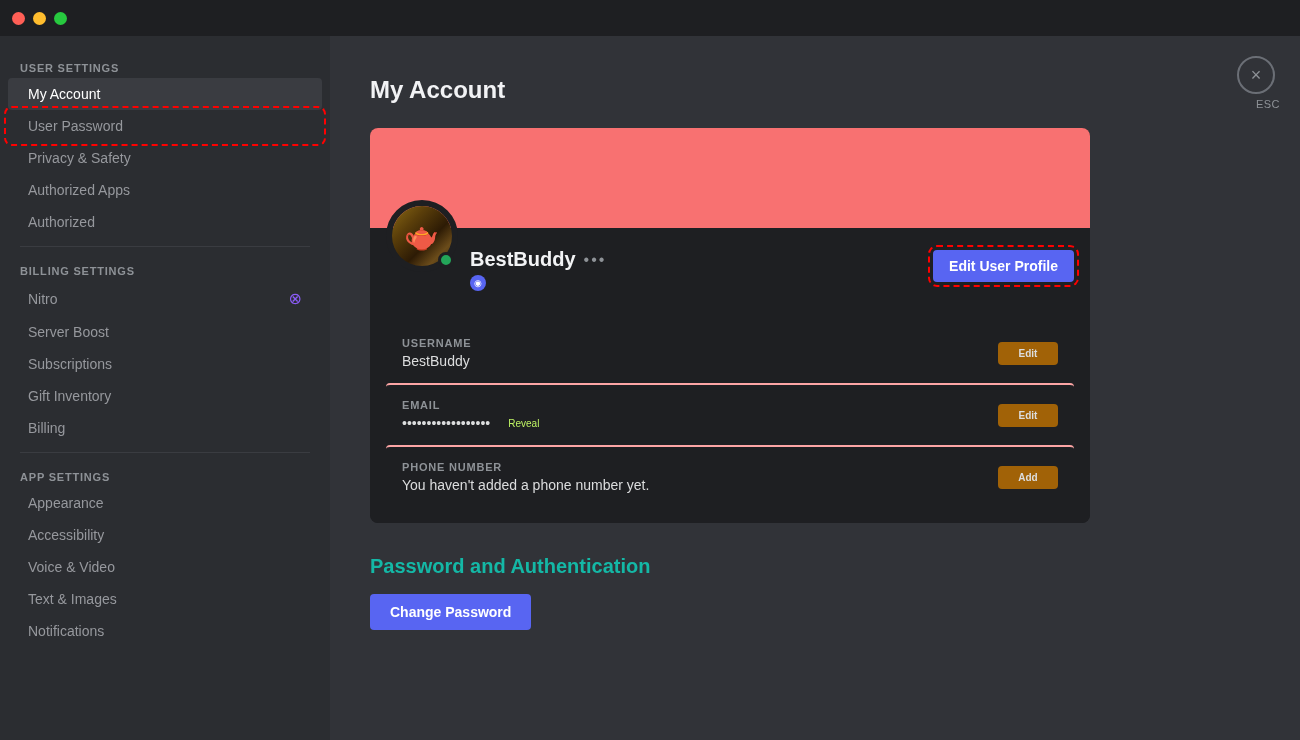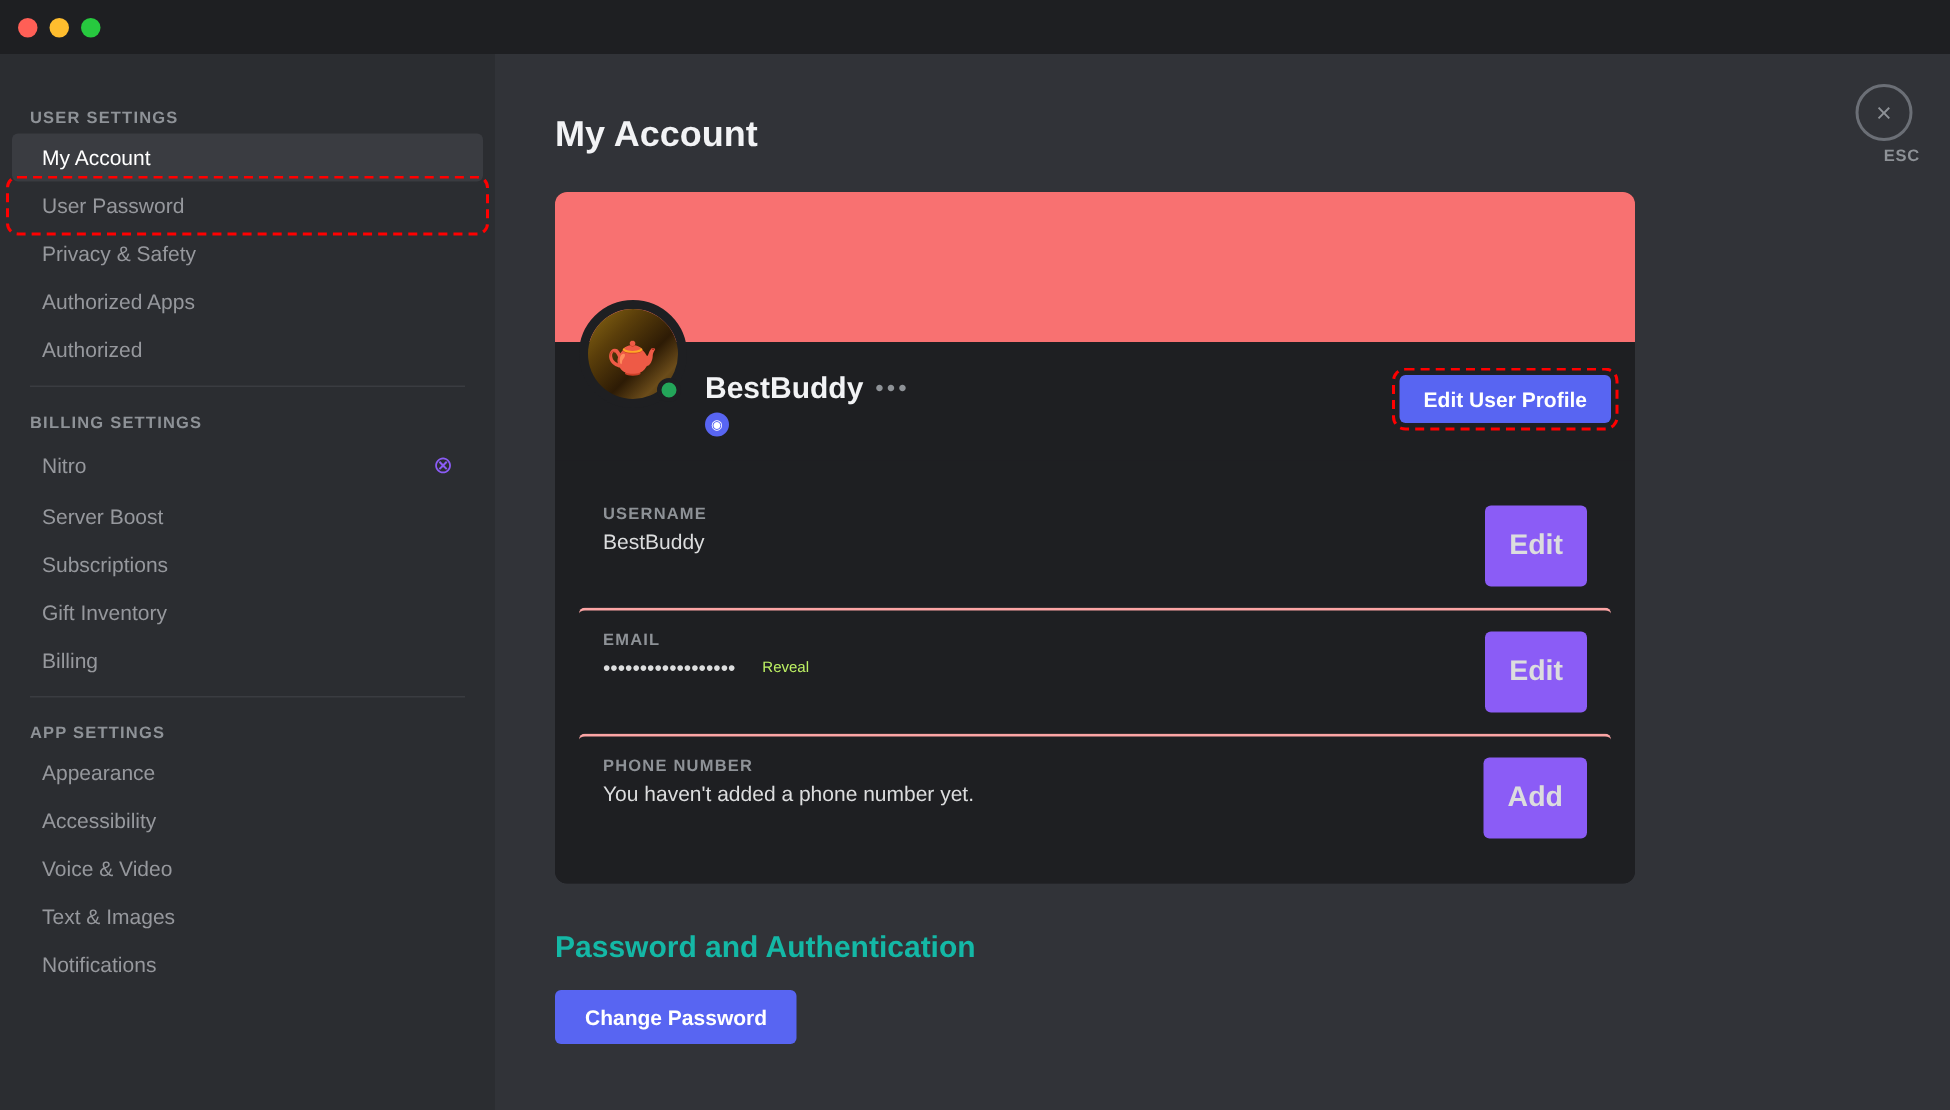--- a/index.html
+++ b/index.html
@@ -42,21 +42,21 @@
       top: 36px; left: 0; right: 0; bottom: 0;
       display: flex;
     }
 
     
     .sidebar {
       width: 330px;
       background: #2b2d31;
       height: 100%;
       overflow-y: auto;
-      padding: 27px 0;
+      padding: 16px 0;
       flex-shrink: 0;
     }
 
     .sidebar::-webkit-scrollbar { width: 4px; }
     .sidebar::-webkit-scrollbar-track { background: transparent; }
     .sidebar::-webkit-scrollbar-thumb { background: #1e1f22; border-radius: 2px; }
 
     .sidebar-section-label {
       font-size: 11px;
       font-weight: 700;
@@ -134,21 +134,21 @@
       align-items: center;
       justify-content: center;
       color: #8e9297;
       font-size: 18px;
     }
 
     .close-esc-label {
       font-size: 11px;
       color: #8e9297;
       letter-spacing: 0.5px;
-      font-weight: 700;
+      font-weight: 400;
       margin-left: 24px;
     }
 
     
     .page-title {
       font-size: 24px;
       font-weight: 700;
       color: #f2f3f5;
       margin-bottom: 24px;
     }
@@ -273,21 +273,21 @@
     
     .account-fields {
       background: #1e1f22;
       border-radius: 0 0 8px 8px;
       padding: 16px;
       margin-top: 0;
     }
 
     .field-row {
       display: flex;
-      align-items: flex-start;
+      align-items: center;
       justify-content: space-between;
       padding: 14px 16px;
       border-radius: 4px;
     }
 
     .field-row + .field-row {
       border-top: 2px solid #fca5a5;
     }
 
     .field-label {
@@ -311,26 +311,26 @@
       margin-left: 10px;
     }
 
     .field-right {
       display: flex;
       align-items: center;
       gap: 8px;
     }
 
     .field-btn {
-      background: #8b5cf6;
+      background: #a16207;
       color: #dcddde;
       border: none;
       border-radius: 4px;
-      padding: 16px 16px;
-      font-size: 19px;
+      padding: 6px 16px;
+      font-size: 10px;
       font-weight: 600;
       cursor: pointer;
       min-width: 60px;
     }
 
     
     .section-title {
       font-size: 20px;
       font-weight: 700;
       color: #14b8a6;

